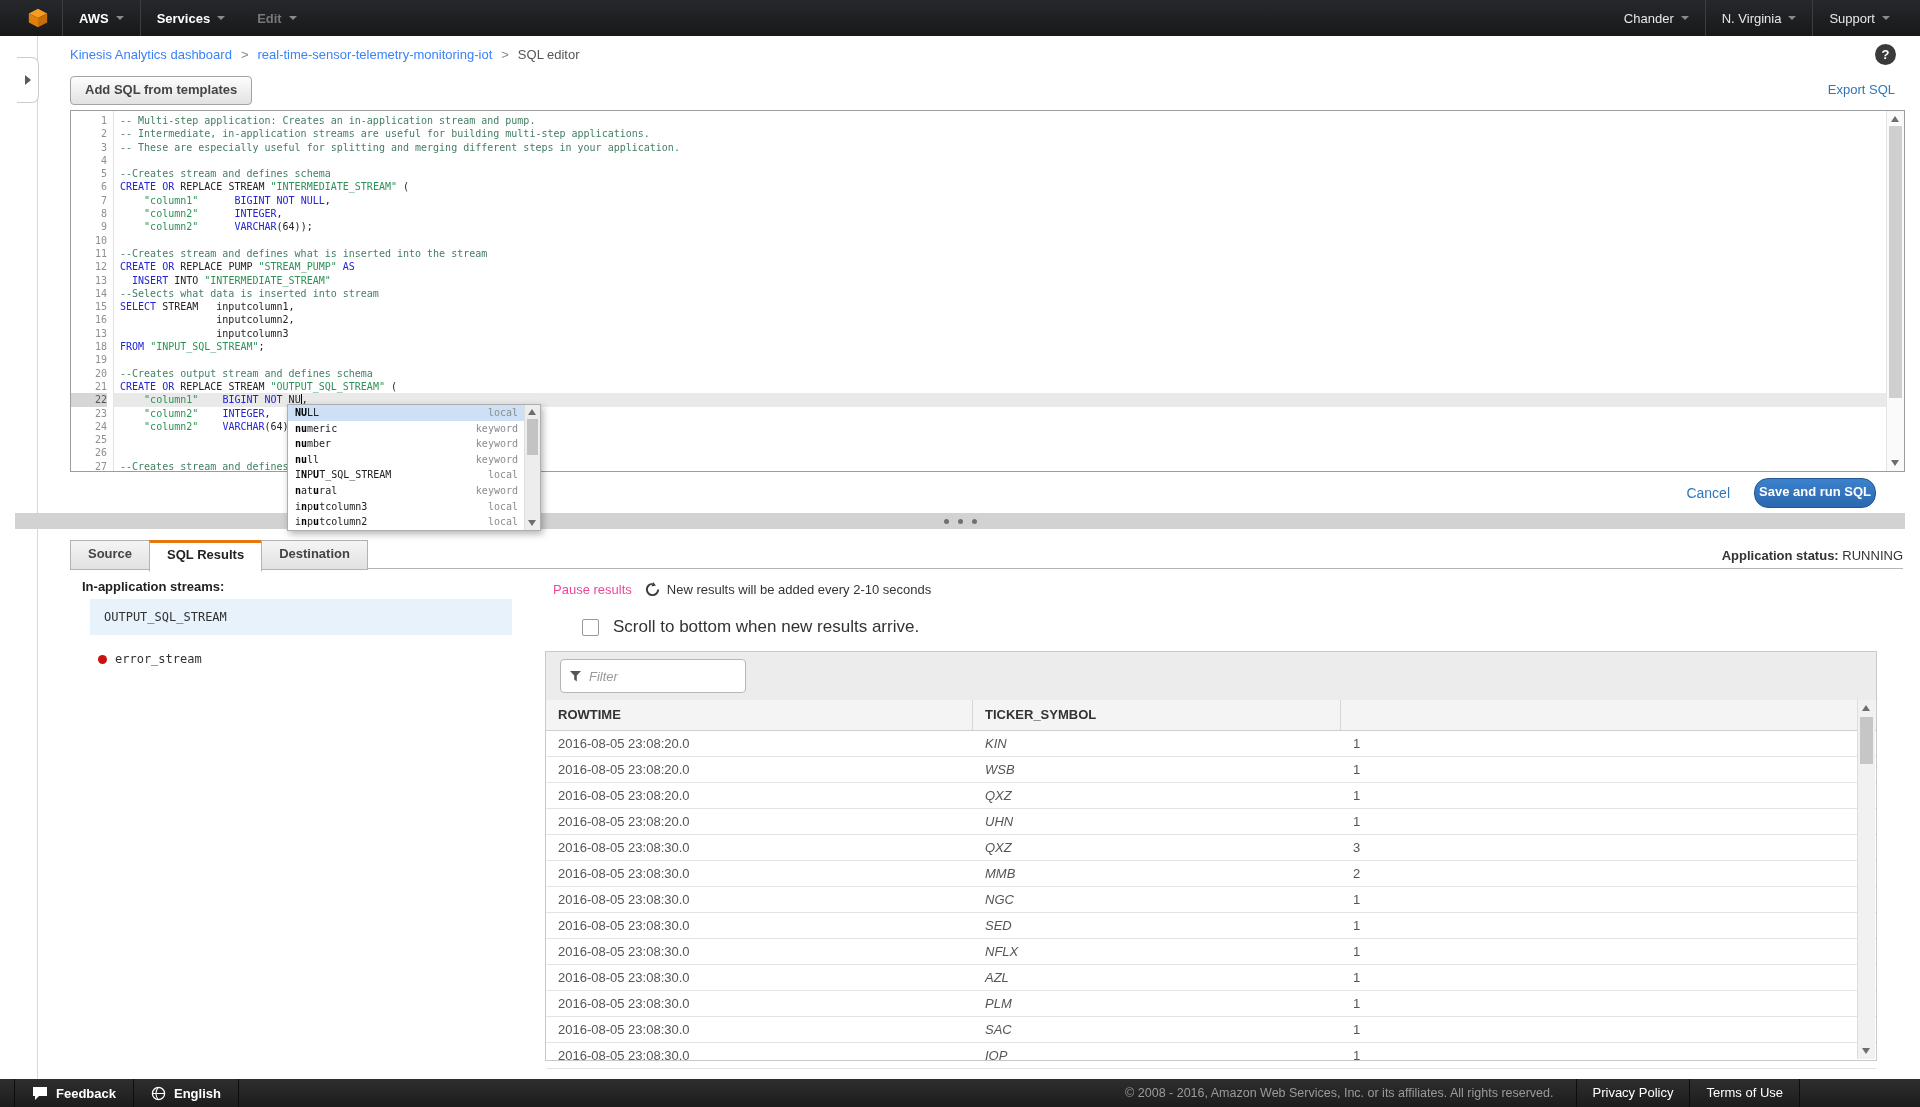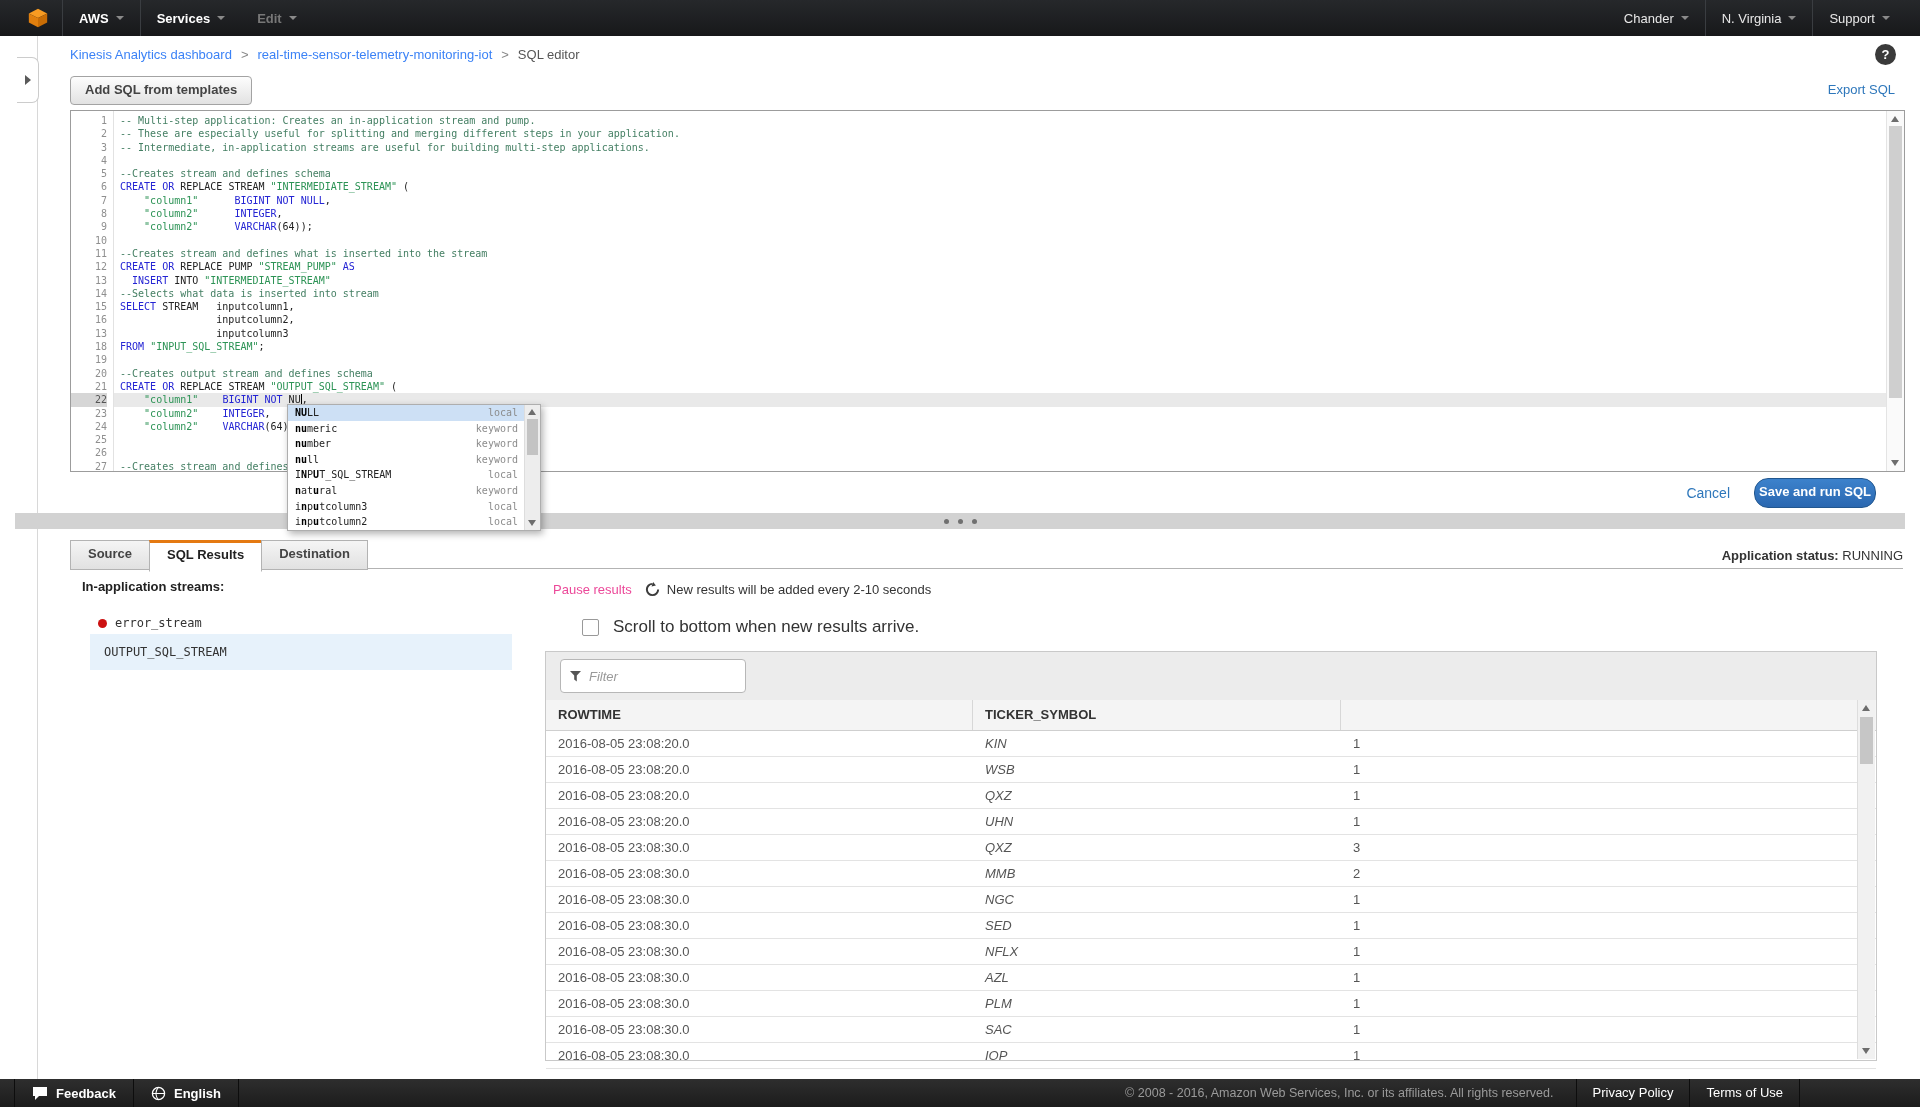--- a/index.html
+++ b/index.html
@@ -216,22 +216,22 @@
         <div class="gl">21</div>
         <div class="gl act">22</div>
         <div class="gl">23</div>
         <div class="gl">24</div>
         <div class="gl">25</div>
         <div class="gl">26</div>
         <div class="gl">27</div>
       </div>
     <div class="code-col">
         <div class="cl"><span class="tk-cm">-- Multi-step application: Creates an in-application stream and pump.</span></div>
+        <div class="cl"><span class="tk-cm">-- Intermediate, in-application streams are useful for building multi-step applications.</span></div>
         <div class="cl"><span class="tk-cm">-- These are especially useful for splitting and merging different steps in your application.</span></div>
-        <div class="cl"><span class="tk-cm">-- Intermediate, in-application streams are useful for building multi-step applications.</span></div>
         <div class="cl"></div>
         <div class="cl"><span class="tk-cm">--Creates stream and defines schema</span></div>
         <div class="cl"><span class="tk-kw">CREATE</span><span class="tk-pl"> </span><span class="tk-kw">OR</span><span class="tk-pl"> REPLACE STREAM </span><span class="tk-str">"INTERMEDIATE_STREAM"</span><span class="tk-pl"> (</span></div>
         <div class="cl"><span class="tk-pl">    </span><span class="tk-str">"column1"</span><span class="tk-pl">      </span><span class="tk-kw">BIGINT</span><span class="tk-pl"> </span><span class="tk-kw">NOT</span><span class="tk-pl"> </span><span class="tk-kw">NULL</span><span class="tk-pl">,</span></div>
         <div class="cl"><span class="tk-pl">    </span><span class="tk-str">"column2"</span><span class="tk-pl">      </span><span class="tk-kw">INTEGER</span><span class="tk-pl">,</span></div>
         <div class="cl"><span class="tk-pl">    </span><span class="tk-str">"column2"</span><span class="tk-pl">      </span><span class="tk-kw">VARCHAR</span><span class="tk-pl">(64));</span></div>
         <div class="cl"></div>
         <div class="cl"><span class="tk-cm">--Creates stream and defines what is inserted into the stream</span></div>
         <div class="cl"><span class="tk-kw">CREATE</span><span class="tk-pl"> </span><span class="tk-kw">OR</span><span class="tk-pl"> REPLACE PUMP </span><span class="tk-str">"STREAM_PUMP"</span><span class="tk-pl"> </span><span class="tk-kw">AS</span></div>
         <div class="cl"><span class="tk-pl">  </span><span class="tk-kw">INSERT</span><span class="tk-pl"> INTO </span><span class="tk-str">"INTERMEDIATE_STREAM"</span></div>
@@ -314,25 +314,25 @@
     <div class="tab">Destination</div>
   </div>
   <div class="app-status">
     <b>Application status:</b>
     <span>RUNNING</span>
   </div>
 
   <div class="tab-panel">
     <div class="streams-title">In-application streams:</div>
     <div class="stream-list">
+        <div class="stream-item selected"><span>OUTPUT_SQL_STREAM</span></div>
         <div class="stream-item error">
           <span class="err-dot"></span>
           <span>error_stream</span>
         </div>
-        <div class="stream-item selected"><span>OUTPUT_SQL_STREAM</span></div>
       </div>
 
     <div class="pause-row">
       <span class="pause-link">Pause results</span>
       <span class="refresh-note">
         <svg width="15" height="15" viewBox="0 0 16 16">
           <path d="M8 2 A6 6 0 1 0 14 8" fill="none" stroke="#3c3c3c" stroke-width="2.1"></path>
           <polygon points="8,0 8,5 12,2.5" fill="#3c3c3c" transform="rotate(20 8 2)"></polygon>
         </svg>
         <span>New results will be added every 2-10 seconds</span>

